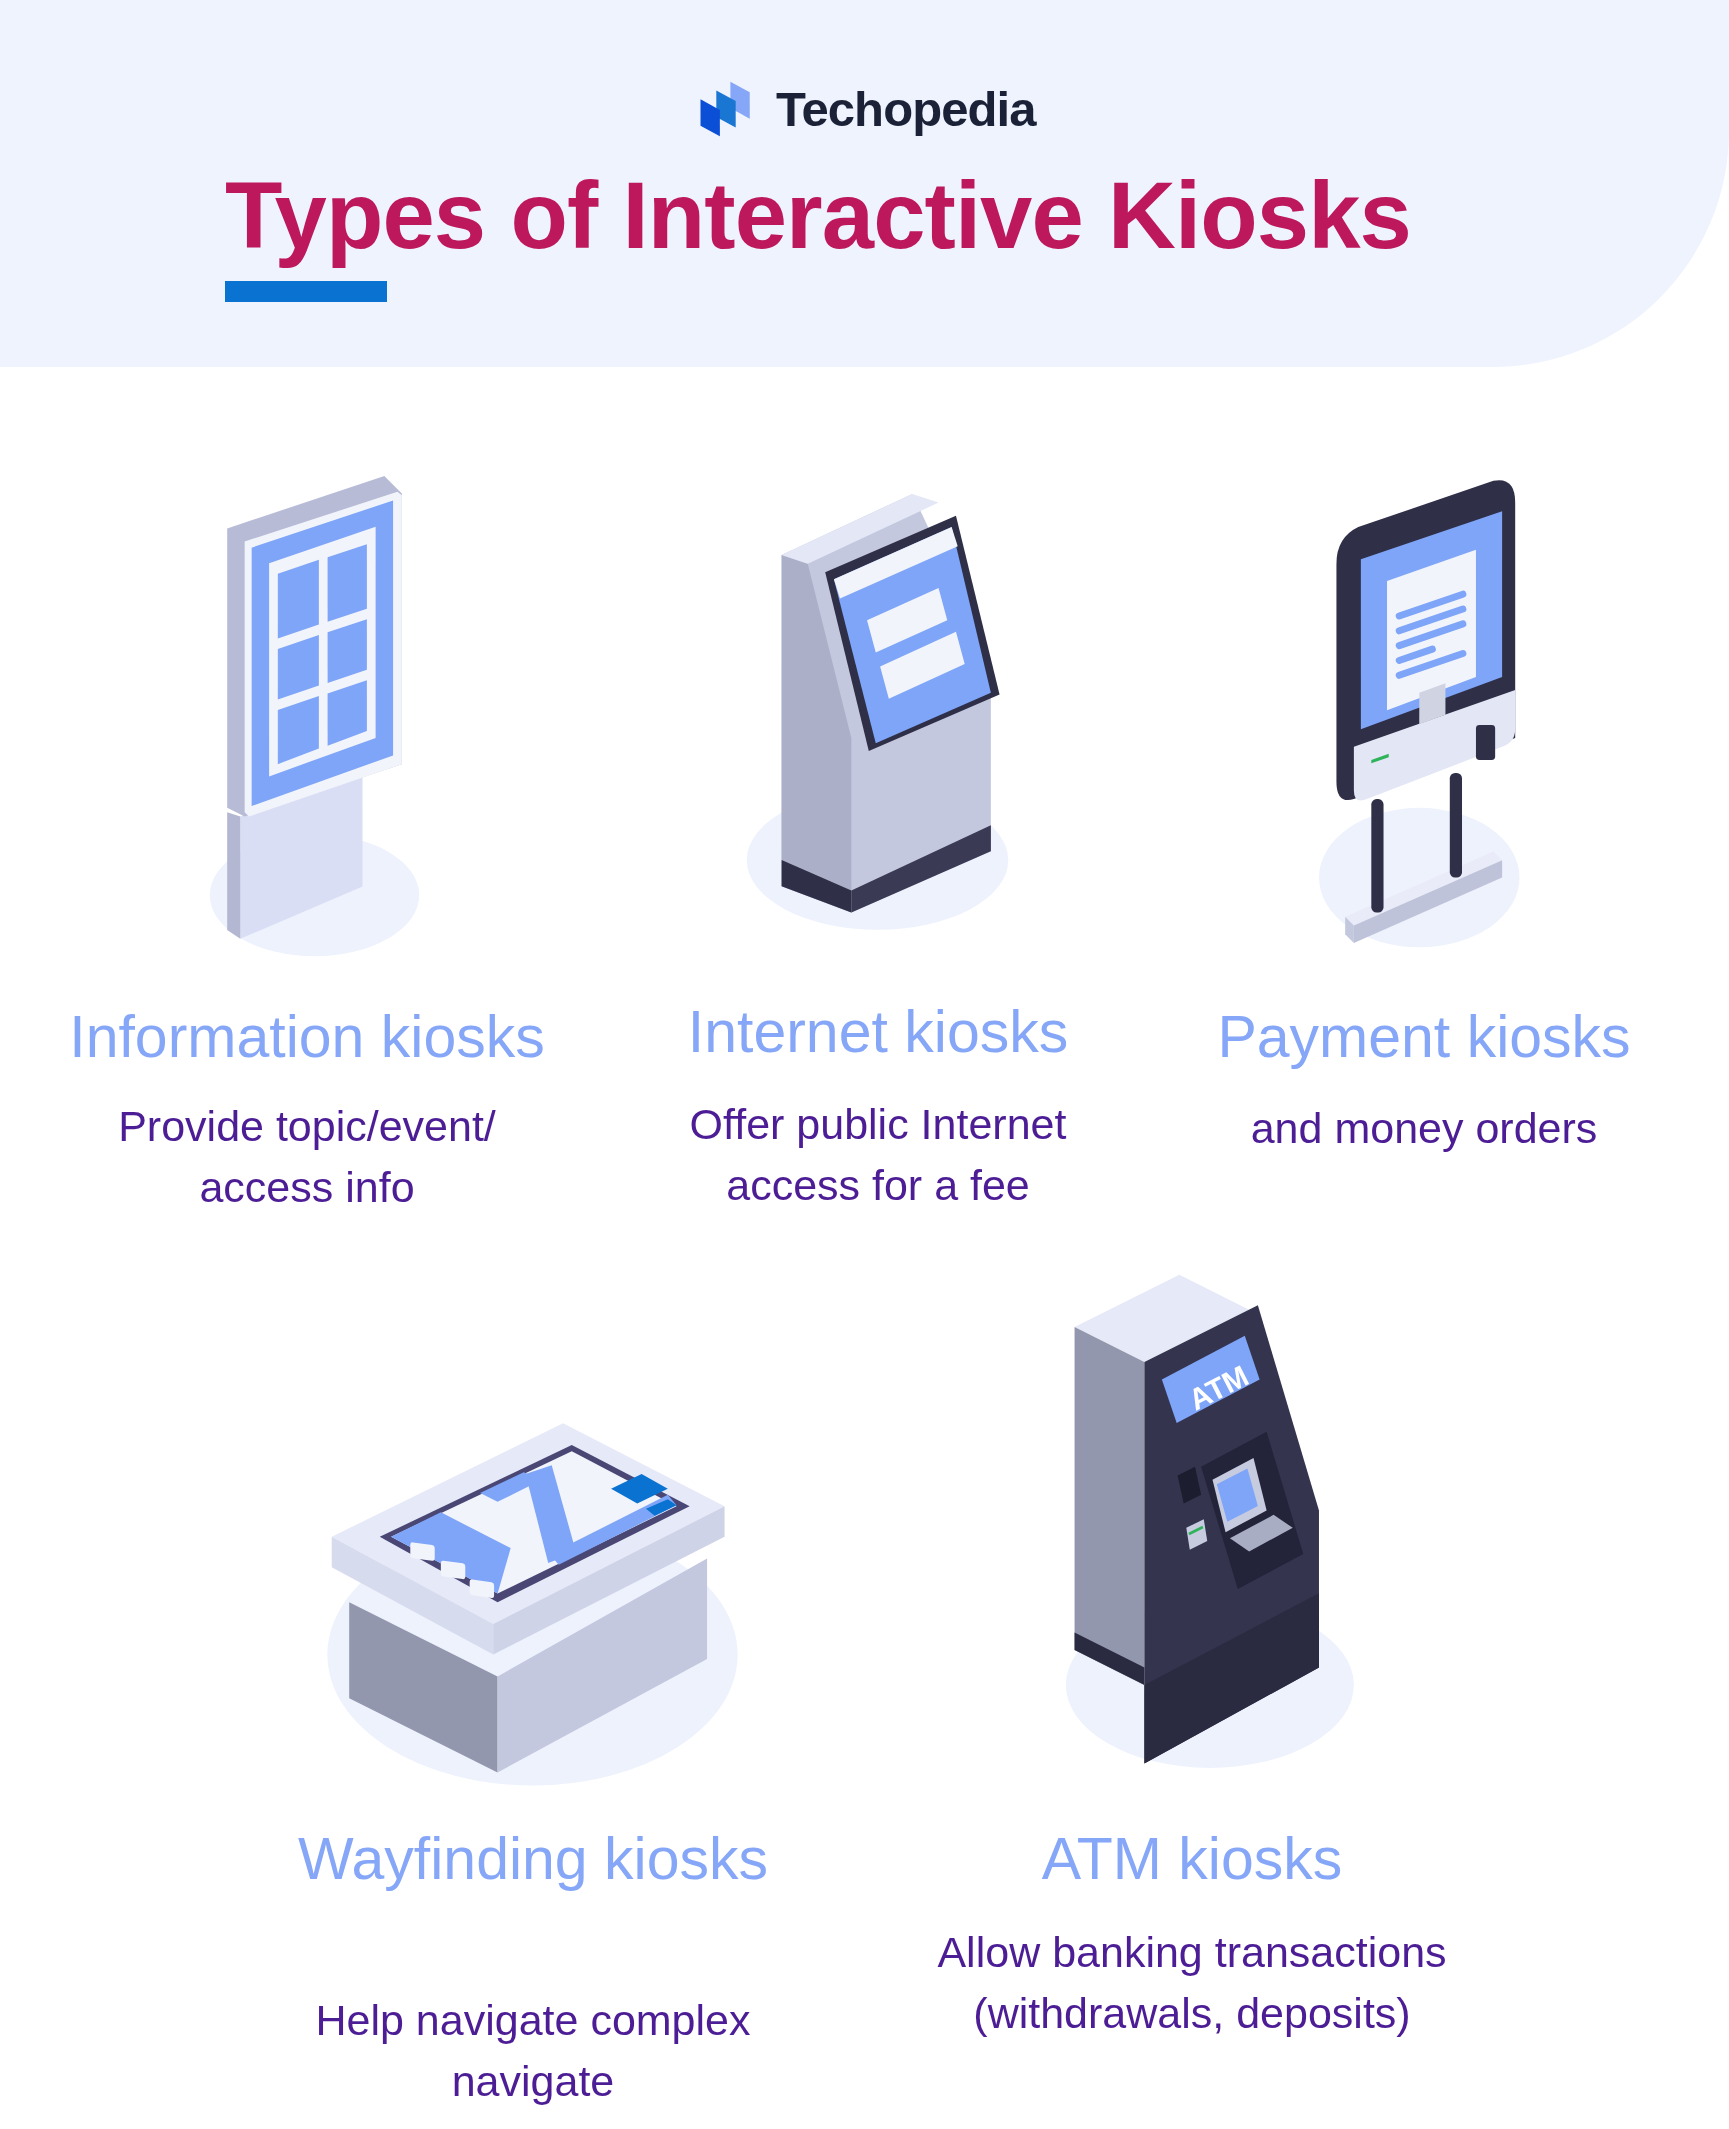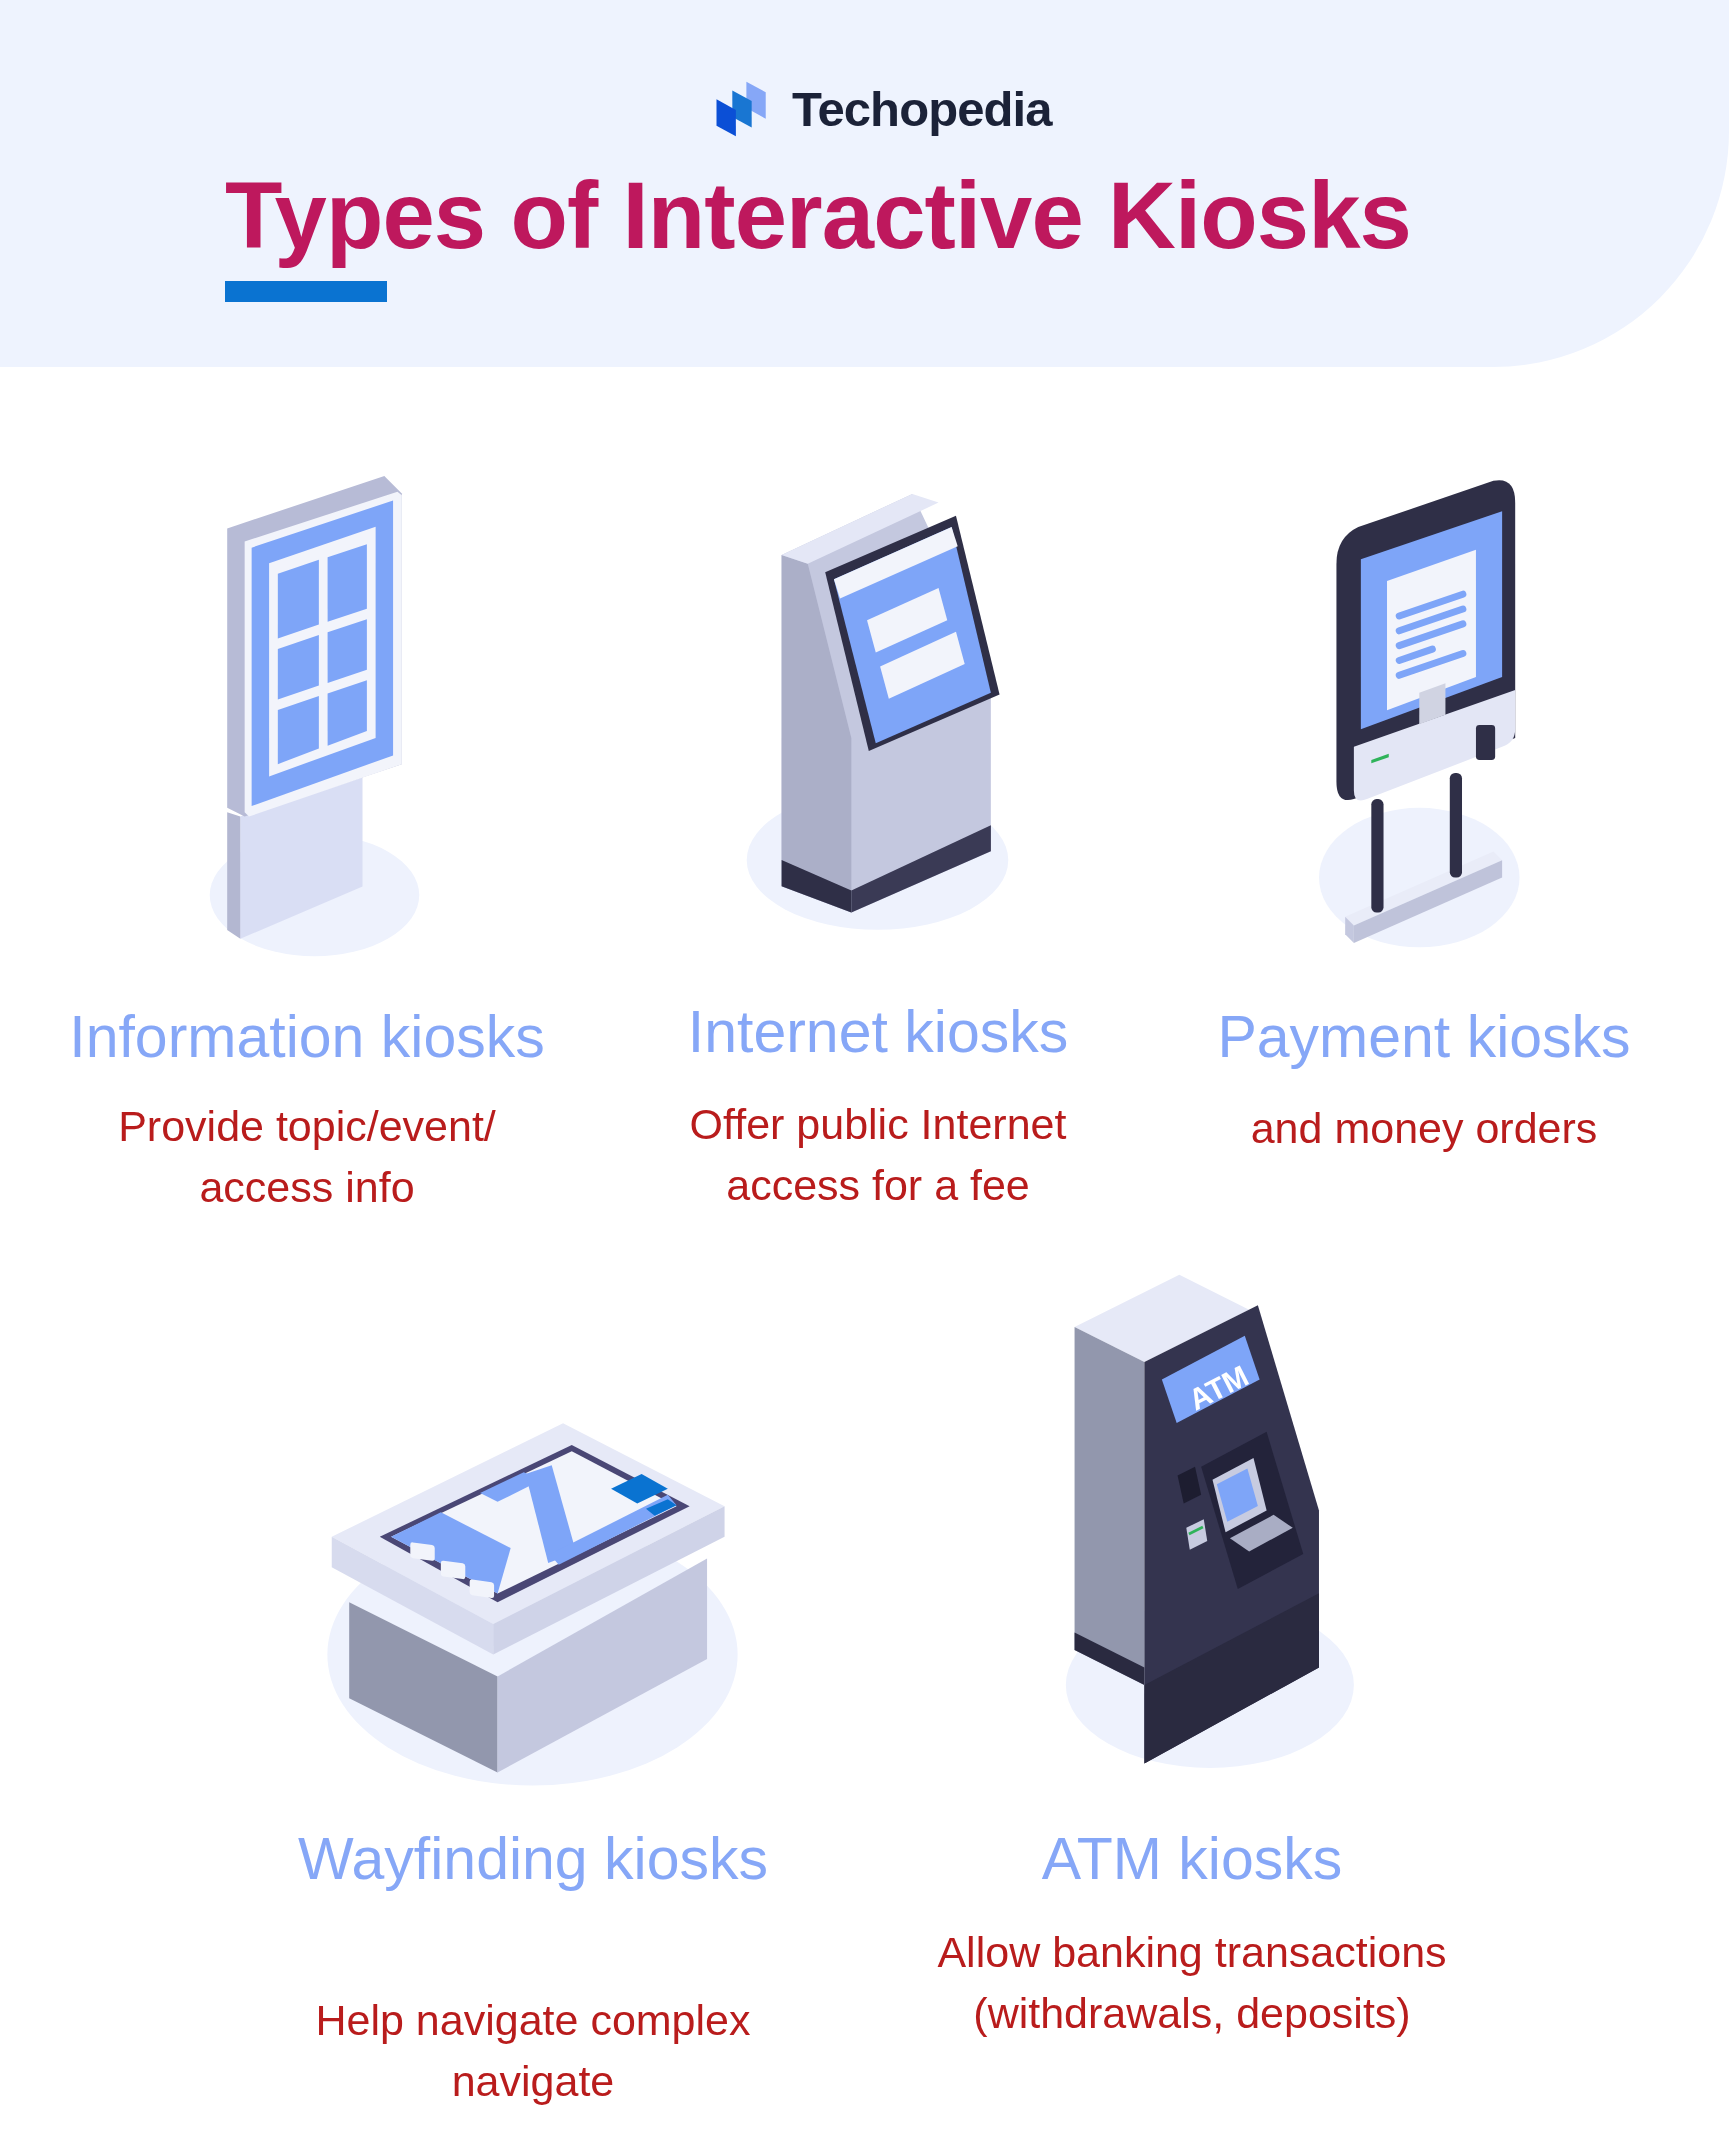--- a/index.html
+++ b/index.html
@@ -4,30 +4,30 @@
 <style>
   html, body { margin:0; padding:0; }
   body {
     width:1729px; height:2129px; background:#ffffff; position:relative; overflow:hidden;
     font-family:"Liberation Sans", "DejaVu Sans", sans-serif;
   }
   .header {
     position:absolute; left:0; top:0; width:1729px; height:367px;
     background:#eef3fe; border-bottom-right-radius:236px;
   }
-  .brand { position:absolute; left:713px; top:80px; display:flex; align-items:center; gap:21px; }
+  .brand { position:absolute; left:697px; top:80px; display:flex; align-items:center; gap:21px; }
   .brand-text { font-size:49px; font-weight:700; color:#1b2238; letter-spacing:-0.9px; }
   .title {
     position:absolute; left:225px; top:162px; font-size:94px; font-weight:700; color:#be185d;
     letter-spacing:-0.9px; white-space:nowrap;
   }
   .title-bar { position:absolute; left:225px; top:281px; width:162px; height:21px; background:#0a73d1; }
   .kiosk-illu { position:absolute; }
   .kiosk-title { position:absolute; font-size:59px; font-weight:400; color:#86a7f7; white-space:nowrap; transform:translateX(-50%); }
-  .kiosk-desc { position:absolute; font-size:43px; color:#b91c1c; line-height:61px; text-align:center; white-space:nowrap; transform:translateX(-50%); }
+  .kiosk-desc { position:absolute; font-size:43px; color:#4c1d95; line-height:61px; text-align:center; white-space:nowrap; transform:translateX(-50%); }
 </style>
 </head>
 <body>
 
 <div class="header">
   <div class="brand">
     <svg width="58" height="58" viewBox="0 0 66 66">
       <polygon points="38,2 60,14 60,44 38,32" fill="#86a7f7"></polygon>
       <polygon points="22,12 44,24 44,54 22,42" fill="#1976d2"></polygon>
       <polygon points="4,22 26,34 26,64 4,52" fill="#0b4fd6"></polygon>

